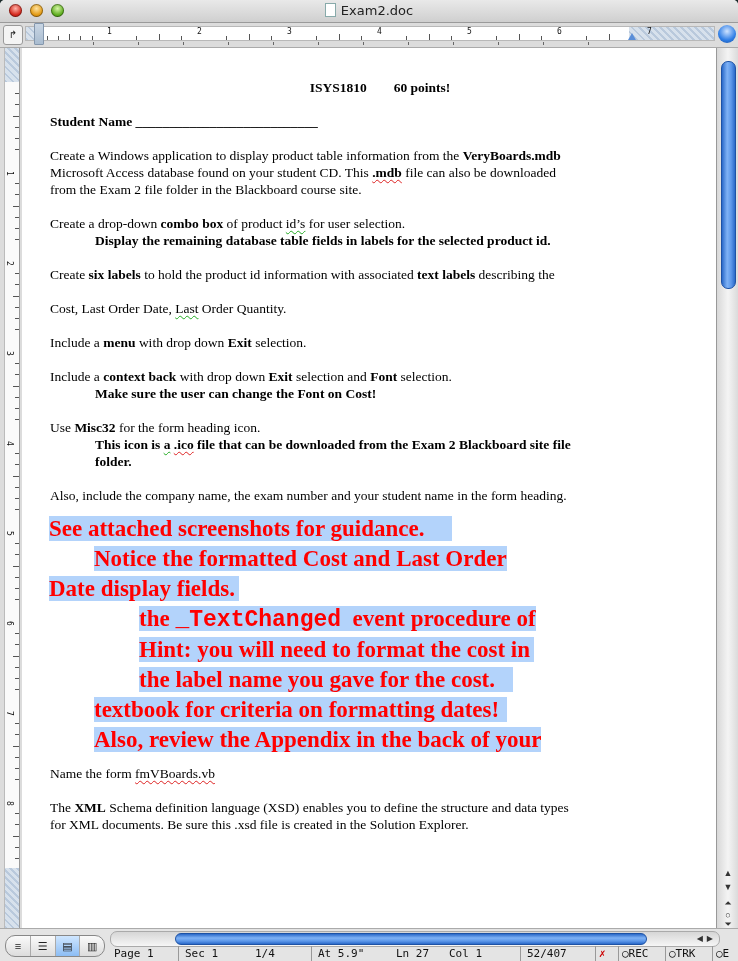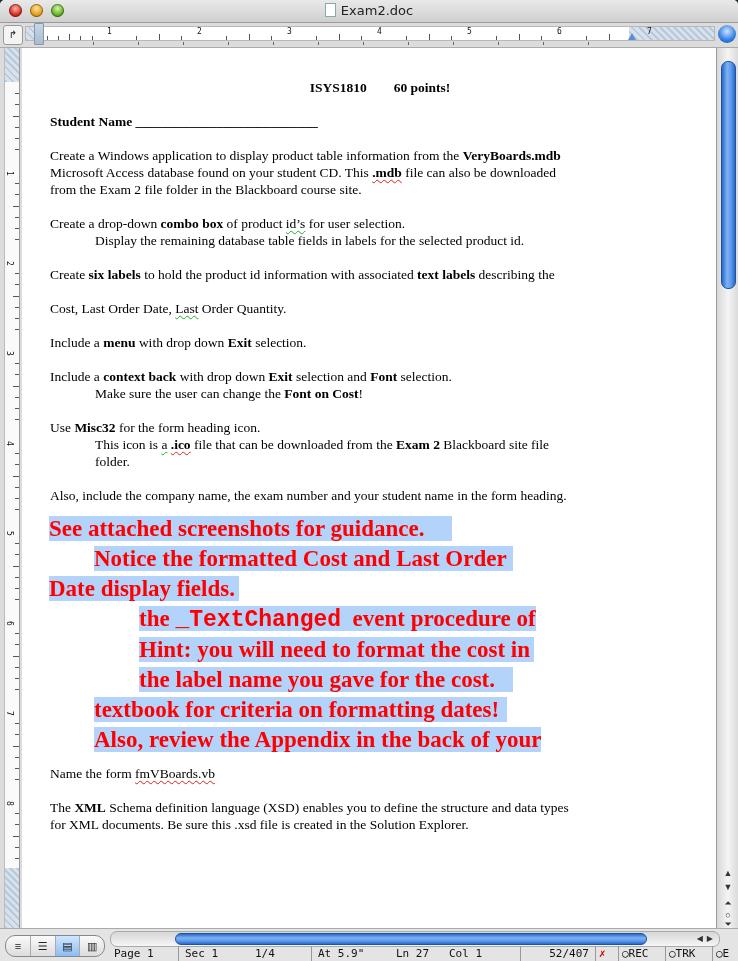--- a/index.html
+++ b/index.html
@@ -34,21 +34,21 @@
   .vruler-margin { position:absolute; left:0; width:14px; background:repeating-linear-gradient(45deg,#b9c9dc 0 2px,#d7e1ec 2px 5px); }
   .vnum { position:absolute; left:2px; font-size:8px; transform:rotate(90deg); color:#111; font-family:"DejaVu Sans Mono", monospace; }
   .vtick { position:absolute; right:0; height:1px; width:4px; background:#555; }
   .vtick.half { width:6px; }
   
   .page-area { position:absolute; left:22px; top:48px; width:694px; height:880px; background:#fff; overflow:hidden; }
   .page { position:absolute; left:28px; top:0; width:620px; font-family:"Liberation Serif", serif; font-size:13.5px; line-height:17px; color:#000; }
   .page p { margin:0; }
   .gap { height:17px; }
   .center { text-align:center; }
-  .indent { padding-left:45px; }
+  .indent { padding-left:45px;font-weight:bold; }
   .squig { text-decoration:underline wavy #d22; text-decoration-thickness:1px; text-underline-offset:2px; }
   .gsquig { text-decoration:underline wavy #2a2; text-decoration-thickness:1px; text-underline-offset:2px; }
   .red-block { font-family:"Liberation Serif", serif; font-weight:bold; font-size:23px; line-height:30px; color:#ff0000; margin-left:-1px; }
   .red-block .hl { background:#b3d3fb; }
   .mono { font-family:"Liberation Mono", monospace; font-weight:bold; }
   
   .vscroll { position:absolute; left:716px; top:48px; width:22px; height:880px; background:linear-gradient(90deg,#d8d8d8,#f4f4f4 50%,#d8d8d8); border-left:1px solid #999; }
   .vthumb { position:absolute; left:4px; top:13px; width:13px; height:226px; border-radius:7px;
     background:linear-gradient(90deg,#2a69c9,#7fb2f5 40%,#5d98ea 70%,#2a69c9); border:1px solid #1d52a5; }
   .vbtn { position:absolute; left:1px; width:20px; height:14px; font-size:9px; text-align:center; line-height:14px; color:#333; }
@@ -218,21 +218,21 @@
       <p><span>Include a </span><b>context back</b><span> with drop down </span><b>Exit</b><span> selection and </span><b>Font</b><span> selection.</span></p>
       <p class="indent"><span>Make sure the user can change the </span><b>Font on Cost</b><span>!</span></p>
       <div class="gap"></div>
       <p><span>Use </span><b>Misc32</b><span>  for the form heading icon.</span></p>
       <p class="indent"><span>This icon is </span><span class="gsquig">a</span> <b class="squig">.ico</b><span> file that can be downloaded from the </span><b>Exam 2</b><span> Blackboard site file</span><br><span>folder.</span></p>
       <div class="gap"></div>
       <p>Also, include the company name, the exam number and your student name in the form heading.</p>
       <div style="height:10px"></div>
       <div class="red-block">
         <div><span class="hl" style="padding-right:28px">See attached screenshots for guidance.</span></div>
-        <div style="padding-left:45px"><span class="hl" style="padding-right:6px">Notice the formatted Cost and Last Order</span></div>
+        <div style="padding-left:45px"><span class="hl" style="">Notice the formatted Cost and Last Order</span></div>
         <div><span class="hl" style="padding-right:4px">Date display fields.</span></div>
         <div style="padding-left:90px"><span class="hl"><span>the </span><span class="mono">_TextChanged</span><span style="white-space:pre">  event procedure of</span></span></div>
         <div style="padding-left:90px"><span class="hl" style="padding-right:4px">Hint:  you will need to format the cost in</span></div>
         <div style="padding-left:90px"><span class="hl" style="padding-right:18px">the label name you gave for the cost.</span></div>
         <div style="padding-left:45px"><span class="hl" style="padding-right:8px">textbook for criteria on formatting dates!</span></div>
         <div style="padding-left:45px"><span class="hl">Also, review the Appendix in the back of your</span></div>
       </div>
       <div style="height:10px"></div>
       <p><span>Name the form </span><span class="squig">fmVBoards.vb</span></p>
       <div class="gap"></div>
@@ -267,20 +267,20 @@
     <div class="hscroll">
       <div class="hthumb"></div>
       <div class="harrows"><span>◀</span><span>▶</span></div>
     </div>
     <div class="status">
       <div class="cell" style="width:58px">Page  1</div>
       <div class="cell" style="width:58px;border-right:none">Sec  1</div>
       <div class="cell" style="width:50px">1/4</div>
       <div class="cell" style="width:66px;border-right:none">At 5.9"</div>
       <div class="cell" style="width:118px;white-space:pre">Ln 27   Col 1</div>
-      <div class="cell" style="width:62px;text-align:right">52/407</div>
+      <div class="cell" style="width:62px;text-align:left">52/407</div>
       <div class="cell" style="width:16px;padding:0 3px;color:#c00">✗</div>
       <div class="cell" style="width:40px;padding:0 3px">○REC</div>
       <div class="cell" style="width:40px;padding:0 3px">○TRK</div>
       <div class="cell" style="width:14px;padding:0 3px;border-right:none">○E</div>
     </div>
   </div>
 </div>
 
 </body></html>

